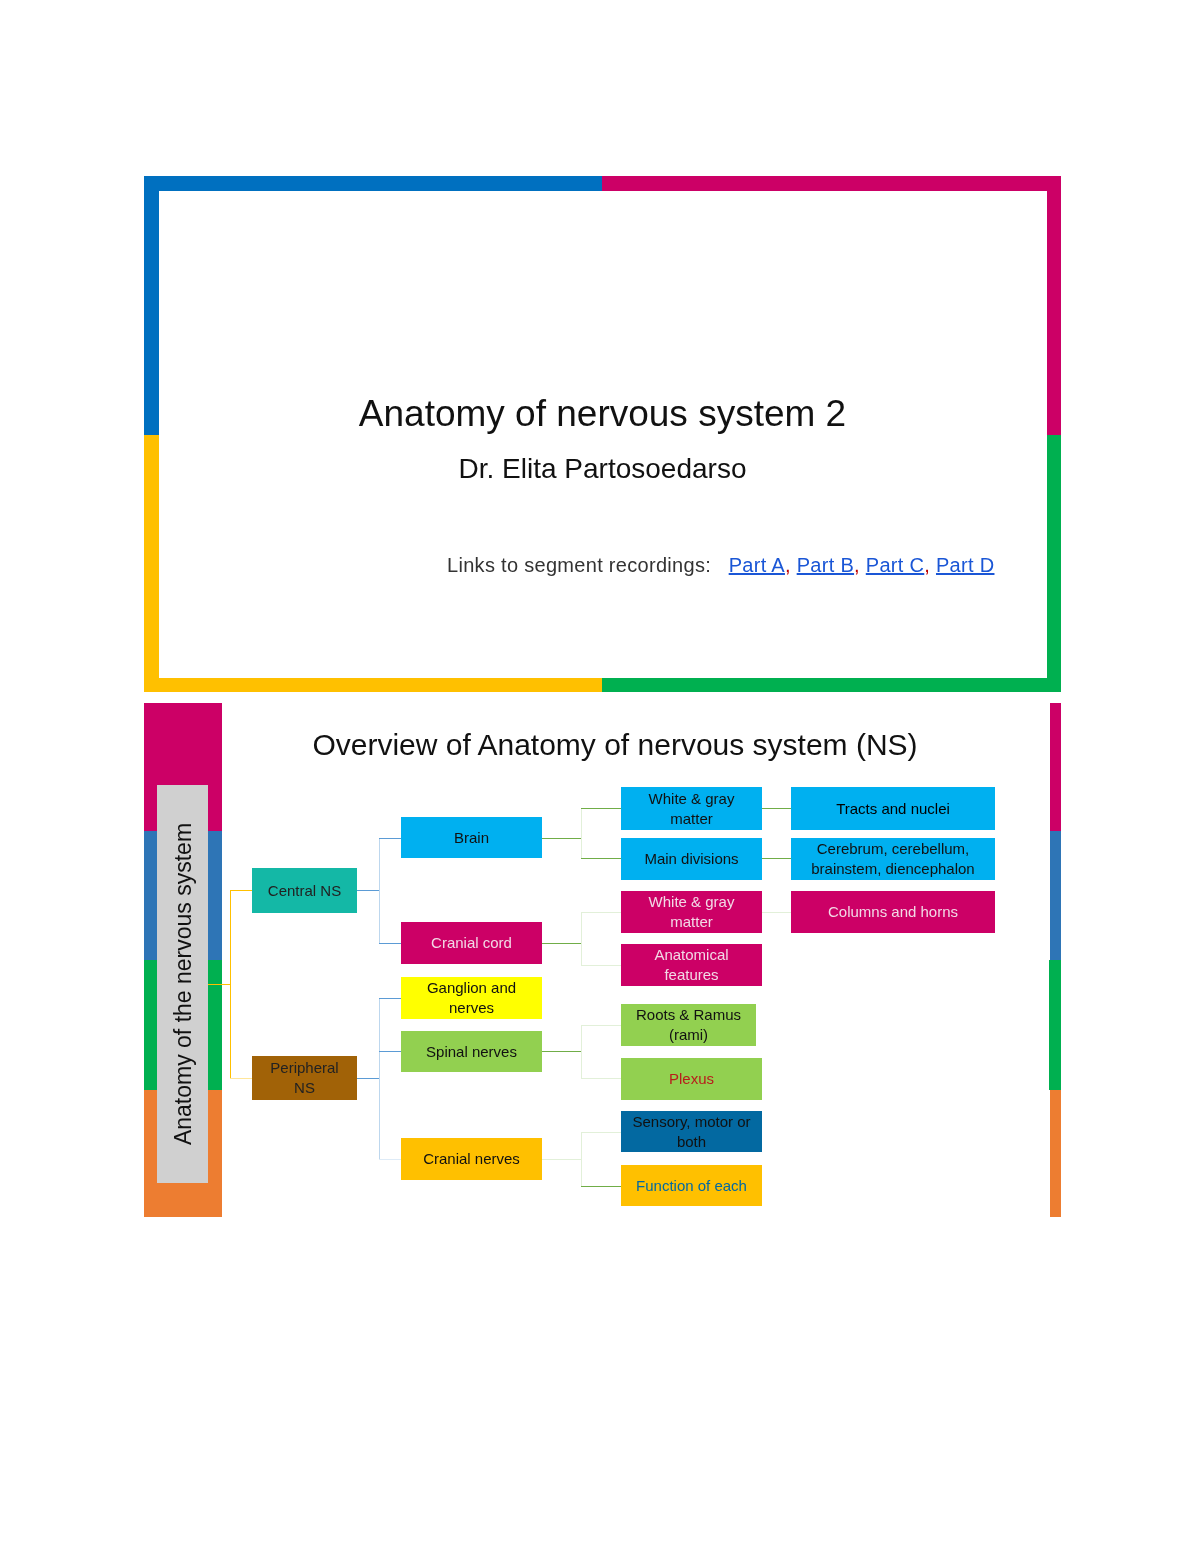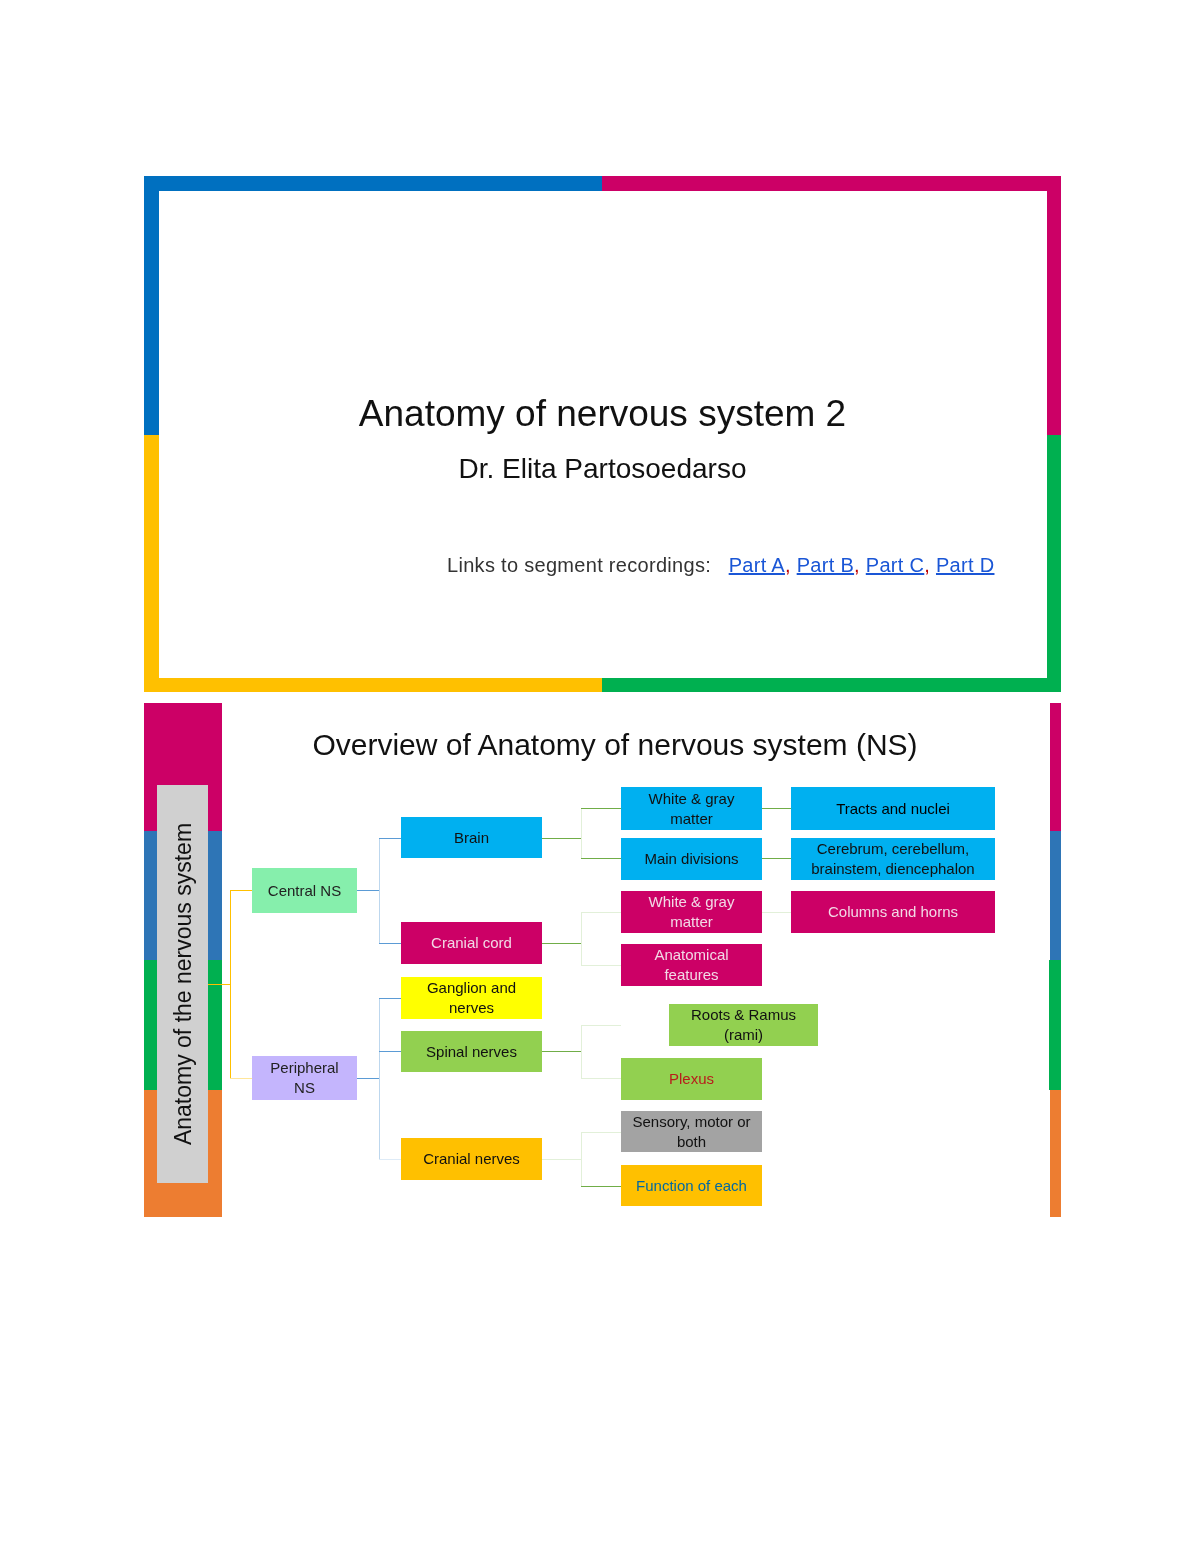--- a/index.html
+++ b/index.html
@@ -57,22 +57,22 @@
 
   <div class="vbox">
     <div class="vtext">Anatomy of the nervous system</div>
   </div>
 
   <div class="line" style="left:208px;top:984px;width:23px;height:1px;background:#FFC000;"></div>
   <div class="line" style="left:230px;top:890px;width:1px;height:189px;background:#FFC000;"></div>
   <div class="line" style="left:230px;top:890px;width:22px;height:1px;background:#FFC000;"></div>
   <div class="line" style="left:230px;top:1078px;width:22px;height:1px;background:#FFE699;"></div>
 
-  <div class="node" style="left:252px;top:868px;width:105px;height:45px;background:#86efac;color:#222;">Central NS</div>
-  <div class="node" style="left:252px;top:1056px;width:105px;height:44px;background:#c4b5fd;color:#222;padding:16px 20px;">Peripheral NS</div>
+  <div class="node" style="left:252px;top:868px;width:105px;height:45px;background:#14b8a6;color:#222;">Central NS</div>
+  <div class="node" style="left:252px;top:1056px;width:105px;height:44px;background:#a16207;color:#222;padding:16px 20px;">Peripheral NS</div>
 
   <div class="line" style="left:357px;top:890px;width:23px;height:1px;background:#5B9BD5;"></div>
   <div class="line" style="left:379px;top:838px;width:1px;height:105px;background:#BDD7EE;"></div>
   <div class="line" style="left:379px;top:838px;width:22px;height:1px;background:#5B9BD5;"></div>
   <div class="line" style="left:379px;top:943px;width:22px;height:1px;background:#5B9BD5;"></div>
 
   <div class="line" style="left:357px;top:1078px;width:23px;height:1px;background:#5B9BD5;"></div>
   <div class="line" style="left:379px;top:998px;width:1px;height:161px;background:#BDD7EE;"></div>
   <div class="line" style="left:379px;top:998px;width:22px;height:1px;background:#5B9BD5;"></div>
   <div class="line" style="left:379px;top:1051px;width:22px;height:1px;background:#5B9BD5;"></div>
@@ -101,23 +101,23 @@
 
   <div class="line" style="left:542px;top:1159px;width:40px;height:1px;background:#E2F0D9;"></div>
   <div class="line" style="left:581px;top:1132px;width:1px;height:54px;background:#E2F0D9;"></div>
   <div class="line" style="left:581px;top:1132px;width:40px;height:1px;background:#E2F0D9;"></div>
   <div class="line" style="left:581px;top:1186px;width:40px;height:1px;background:#70AD47;"></div>
 
   <div class="node" style="left:621px;top:787px;width:141px;height:43px;background:#00B0F0;color:#111;padding:0 18px;">White &amp; gray matter</div>
   <div class="node" style="left:621px;top:838px;width:141px;height:42px;background:#00B0F0;color:#111;">Main divisions</div>
   <div class="node" style="left:621px;top:891px;width:141px;height:42px;background:#CC0066;color:#f2d9e6;padding:0 18px;">White &amp; gray matter</div>
   <div class="node" style="left:621px;top:944px;width:141px;height:42px;background:#CC0066;color:#f2d9e6;padding:6px 22px;">Anatomical features</div>
-  <div class="node" style="left:621px;top:1004px;width:149px;height:42px;background:#92D050;color:#111;padding:0 12px;margin-left:48px;">Roots &amp; Ramus (rami)</div>
+  <div class="node" style="left:621px;top:1004px;width:135px;height:42px;background:#92D050;color:#111;padding:0 12px;">Roots &amp; Ramus (rami)</div>
   <div class="node" style="left:621px;top:1058px;width:141px;height:42px;background:#92D050;color:#b91c1c;">Plexus</div>
-  <div class="node" style="left:621px;top:1111px;width:141px;height:41px;background:#a3a3a3;color:#111;padding:0 2px;">Sensory, motor or both</div>
+  <div class="node" style="left:621px;top:1111px;width:141px;height:41px;background:#0369a1;color:#111;padding:0 2px;">Sensory, motor or both</div>
   <div class="node" style="left:621px;top:1165px;width:141px;height:41px;background:#FFC000;color:#0369a1;">Function of each</div>
 
   <div class="line" style="left:762px;top:808px;width:29px;height:1px;background:#70AD47;"></div>
   <div class="line" style="left:762px;top:858px;width:29px;height:1px;background:#70AD47;"></div>
   <div class="line" style="left:762px;top:912px;width:29px;height:1px;background:#E2F0D9;"></div>
 
   <div class="node" style="left:791px;top:787px;width:204px;height:43px;background:#00B0F0;color:#000000;">Tracts and nuclei</div>
   <div class="node" style="left:791px;top:838px;width:204px;height:42px;background:#00B0F0;color:#111;padding:0 4px;">Cerebrum, cerebellum, brainstem, diencephalon</div>
   <div class="node" style="left:791px;top:891px;width:204px;height:42px;background:#CC0066;color:#f2d9e6;">Columns and horns</div>
 </div>

